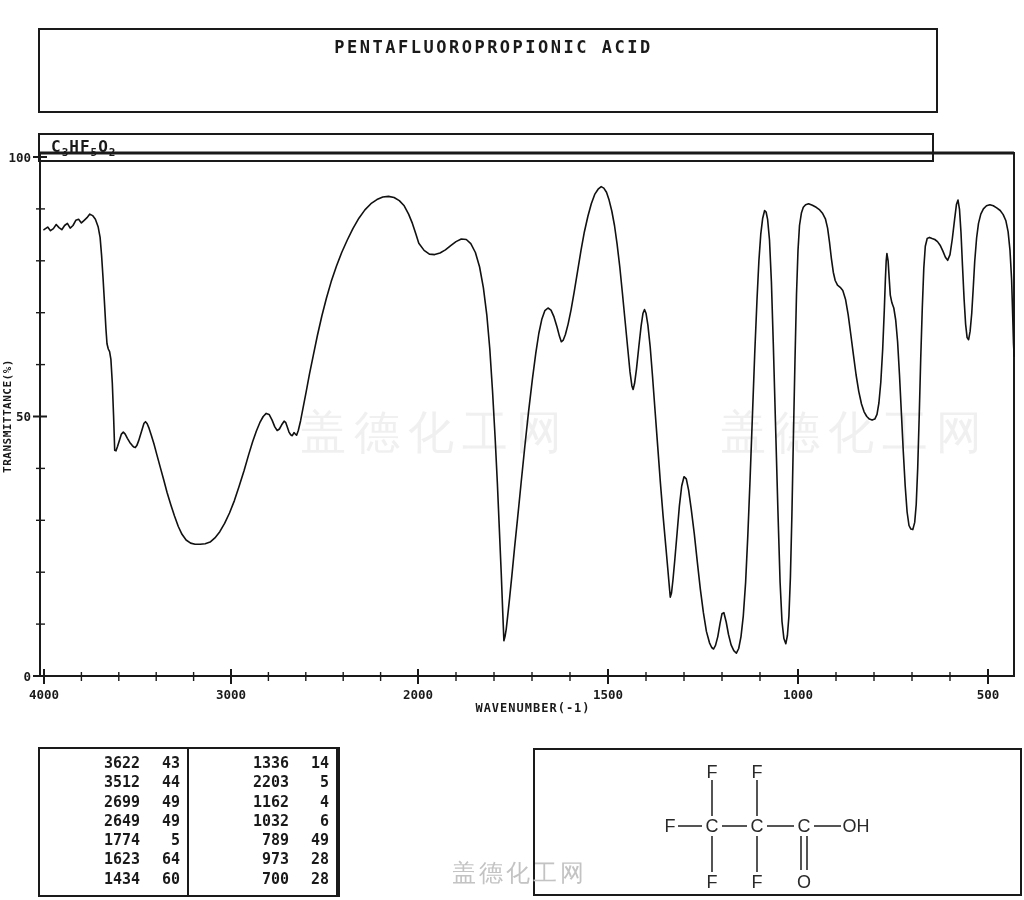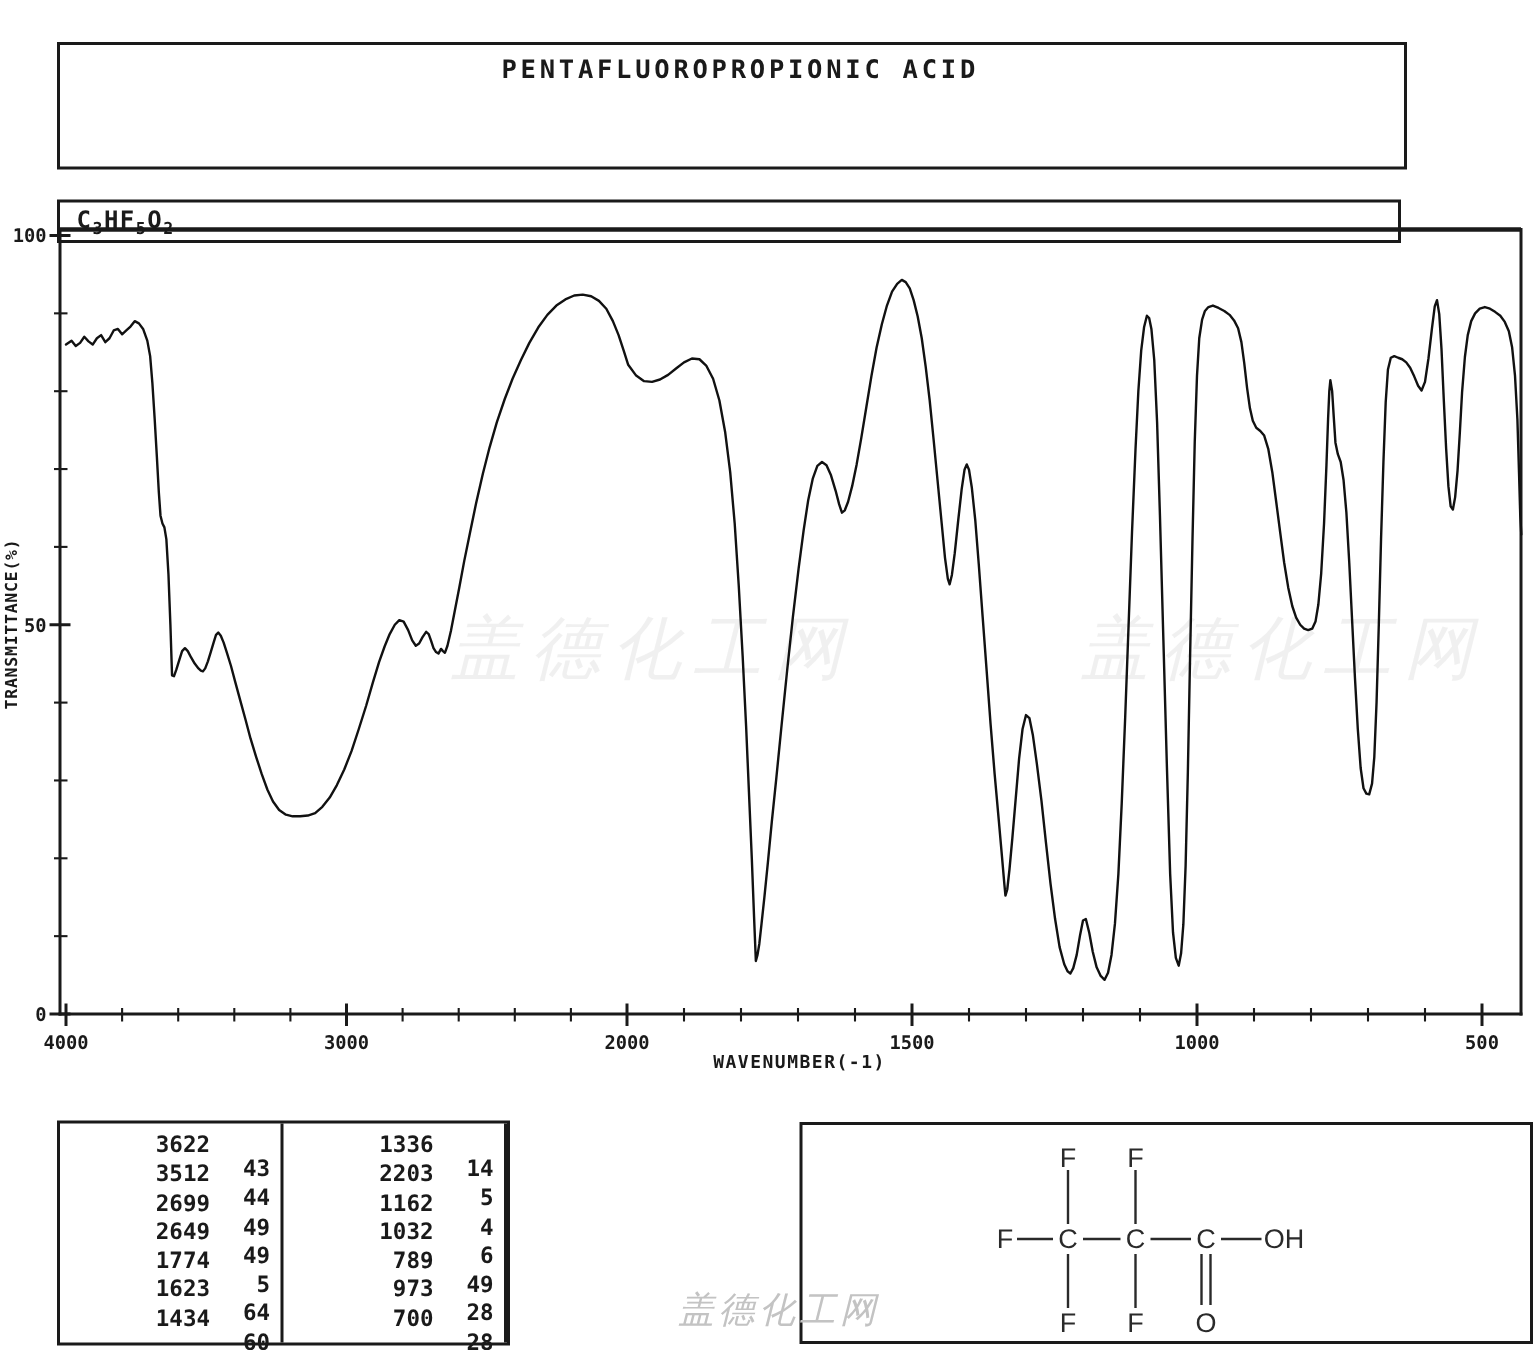--- a/index.html
+++ b/index.html
@@ -11,24 +11,24 @@
   #title-text{margin:7px 0 0 11px;font-size:17px;font-weight:bold;letter-spacing:2.5px;white-space:nowrap;}
   #formula-box{left:38px;top:111px;width:896px;height:29px;margin-top:22px;}
   #formula-text{margin:2px 0 0 11px;font-size:16px;font-weight:bold;letter-spacing:1px;}
   #formula-text .sub{font-size:11px;vertical-align:-4px;}
   #peak-table-box{left:38px;top:747px;width:302px;height:150px;display:flex;}
   .peak-col{flex:1 1 0;padding-top:5px;box-sizing:border-box;}
   .peak-col.divided{border-right:2px solid #1a1a1a;}
   .peak-row{display:flex;justify-content:flex-end;height:19.3px;
             font-size:15px;font-weight:bold;padding-right:7px;padding-left:33px;}
   .peak-wn{width:50px;text-align:right;}
-  .peak-iv{width:28px;text-align:right;margin-left:12px;margin-top:16px;}
+  .peak-iv{width:28px;text-align:right;margin-left:12px;}
   #structure-box{left:533px;top:748px;width:489px;height:148px;}
   .watermark{position:absolute;z-index:2;font-family:"DejaVu Sans","Liberation Sans",sans-serif;
-             white-space:nowrap;pointer-events:none;font-style:italic;}
+             white-space:nowrap;pointer-events:none;}
   #watermark-bottom{left:452px;top:857px;font-size:24px;letter-spacing:3px;color:#c3c3c3;}
   .watermark-faint{top:402px;font-size:46px;letter-spacing:8px;color:#9a9a9a;opacity:0.14;z-index:0;}
   #watermark-chart-1{left:300px;}
   #watermark-chart-2{left:720px;}
 </style>
 </head>
 <body>
 
 <svg id="chart-svg" width="1024" height="900" viewBox="0 0 1024 900" aria-hidden="true">
     <line x1="40" y1="153" x2="1014" y2="153" stroke="#1a1a1a" stroke-width="3"></line>

